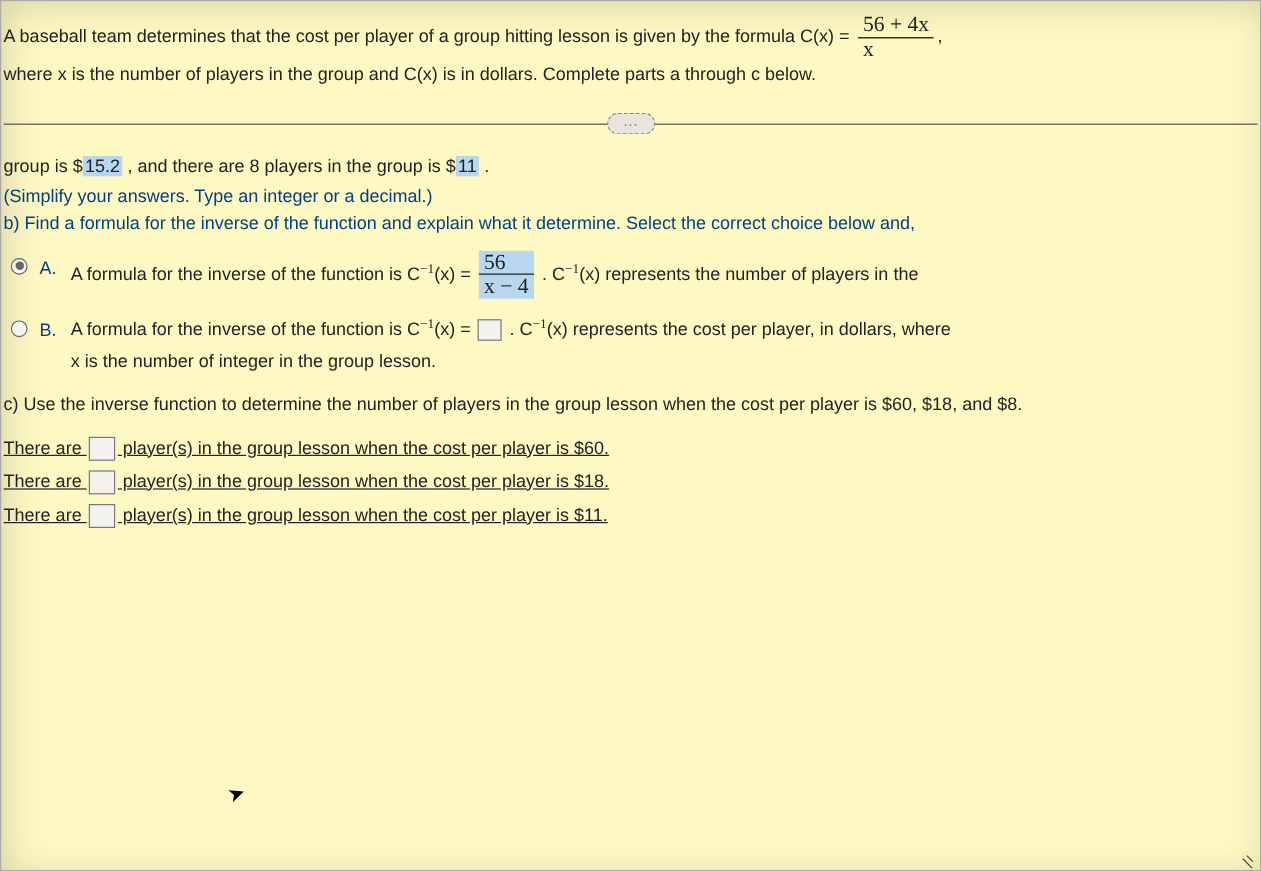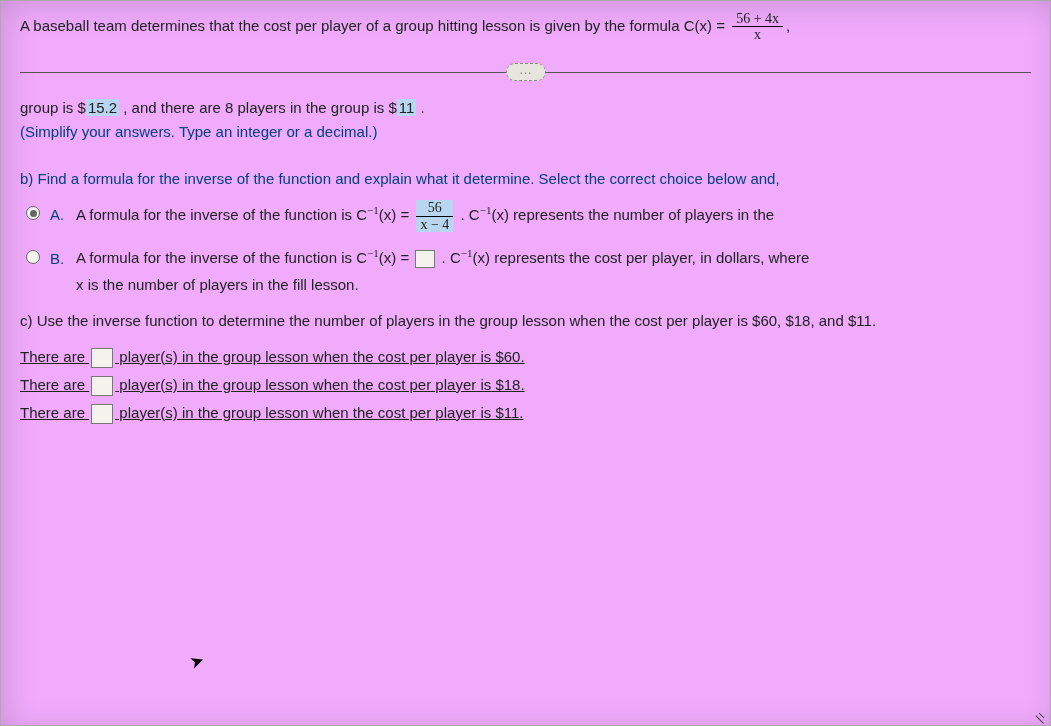--- a/index.html
+++ b/index.html
@@ -7,38 +7,37 @@
     margin: 0;
     padding: 0;
     font-family: Arial, Helvetica, sans-serif;
     background: #d4d0c9;
     width: 1051px;
     height: 726px;
     overflow: hidden;
     position: relative;
   }
   .page {
-    background: #f0abfc;
-    padding: 10px 19px;
+    background: #fef9c3;
+    padding: 10px 2px;
     width: 100%;
     height: 100%;
     color: #222;
     font-size: 15px;
     line-height: 1.5;
     border: 1px solid #aaa;
     box-shadow: inset 5px 5px 30px rgba(0,0,0,0.15);
   }
   .intro { margin-bottom: 6px; }
   .formula-row {}
   .fraction {
     display: inline-block;
-    text-align: center;
     vertical-align: middle;
     line-height: 1.1;
-    font-size: 14px;
+    font-size: 18px;
     padding: 0 3px;
   }
   .fraction .num { display:block; border-bottom:1px solid #000; padding:0 4px; }
   .fraction .den { display:block; padding:0 4px; }
   .divider-wrap {
     position: relative;
     height: 24px;
     margin: 18px 0 12px 0;
   }
   .hr {
@@ -47,21 +46,21 @@
   .dash-box {
     position:absolute; top:2px; left:50%; transform:translateX(-50%);
     width:40px; height:18px; border:1px dashed #888; border-radius:10px;
     background:#e8e4de;
   }
   .dash-box::after{
     content:"…"; position:absolute; top:-4px; left:0; right:0; text-align:center; color:#888; font-size:13px;
   }
   .hl { background:#b9d6f0; padding:0 2px;text-align:center; }
   .hl-num { background:#b9d6f0; padding:0 3px; }
-  .instr { color: #004080; margin-top: 2px; margin-bottom: 24px; }
+  .instr { color: #004080; margin-top: 2px; margin-bottom: 1px; }
   .partb-head { color:#004080; margin-bottom: 4px; }
   .choice-row { display:flex; align-items:flex-start; margin: 10px 0 12px 0; }
   .radio {
     width:14px; height:14px; border:1.5px solid #666; border-radius:50%;
     margin: 6px 10px 0 6px; flex:0 0 auto; background:#f5f3ef;
     display:flex; align-items:center; justify-content:center;
   }
   .radio.selected::after{ content:""; width:7px; height:7px; border-radius:50%; background:#666; }
   .choice-label { color:#004080; display:inline-block; width:26px; flex:0 0 auto; margin-top:4px; }
   .choice-text { flex:1; line-height:1.8; }
@@ -98,20 +97,21 @@
 <div class="page">
 
   <div class="intro">
     <div class="formula-row">
       <span>A baseball team determines that the cost per player of a group hitting lesson is given by the formula C(x) = </span>
       <span class="fraction math">
         <span class="num">56 + 4x</span>
         <span class="den">x</span>
       </span><span>,</span>
     </div>
+    <div>where x is the number of players in the group and C(x) is in dollars. Complete parts a through c below.</div>
   </div>
 
   <div class="divider-wrap">
     <div class="hr"></div>
     <div class="dash-box"></div>
   </div>
 
   <div>
     <span>group is $</span><span class="hl">15.2</span><span> , and there are 8 players in the group is $</span><span class="hl">11</span><span> .</span>
   </div>
@@ -131,25 +131,25 @@
       <br>
     </span>
   </div>
 
   <div class="choice-row">
     <span class="radio"></span>
     <span class="choice-label">B.</span>
     <span class="choice-text">
       <span>A formula for the inverse of the function is C</span><span class="sup math">−1</span><span>(x) = </span><span class="input-box small"></span><span> . C</span><span class="sup math">−1</span><span>(x) represents the cost per player, in dollars, where</span>
       <br>
-      <span>x is the number of players in the fill lesson.</span>
+      <span>x is the number of integer in the group lesson.</span>
     </span>
   </div>
 
-  <div class="partc">c) Use the inverse function to determine the number of players in the group lesson when the cost per player is $60, $18, and $11.</div>
+  <div class="partc">c) Use the inverse function to determine the number of players in the group lesson when the cost per player is $60, $18, and $8.</div>
 
   <div class="answers-c">
     <div>
       <span>There are </span><span class="input-box"></span><span> player(s) in the group lesson when the cost per player is $60.</span>
     </div>
     <div>
       <span>There are </span><span class="input-box"></span><span> player(s) in the group lesson when the cost per player is $18.</span>
     </div>
     <div>
       <span>There are </span><span class="input-box"></span><span> player(s) in the group lesson when the cost per player is $11.</span>

